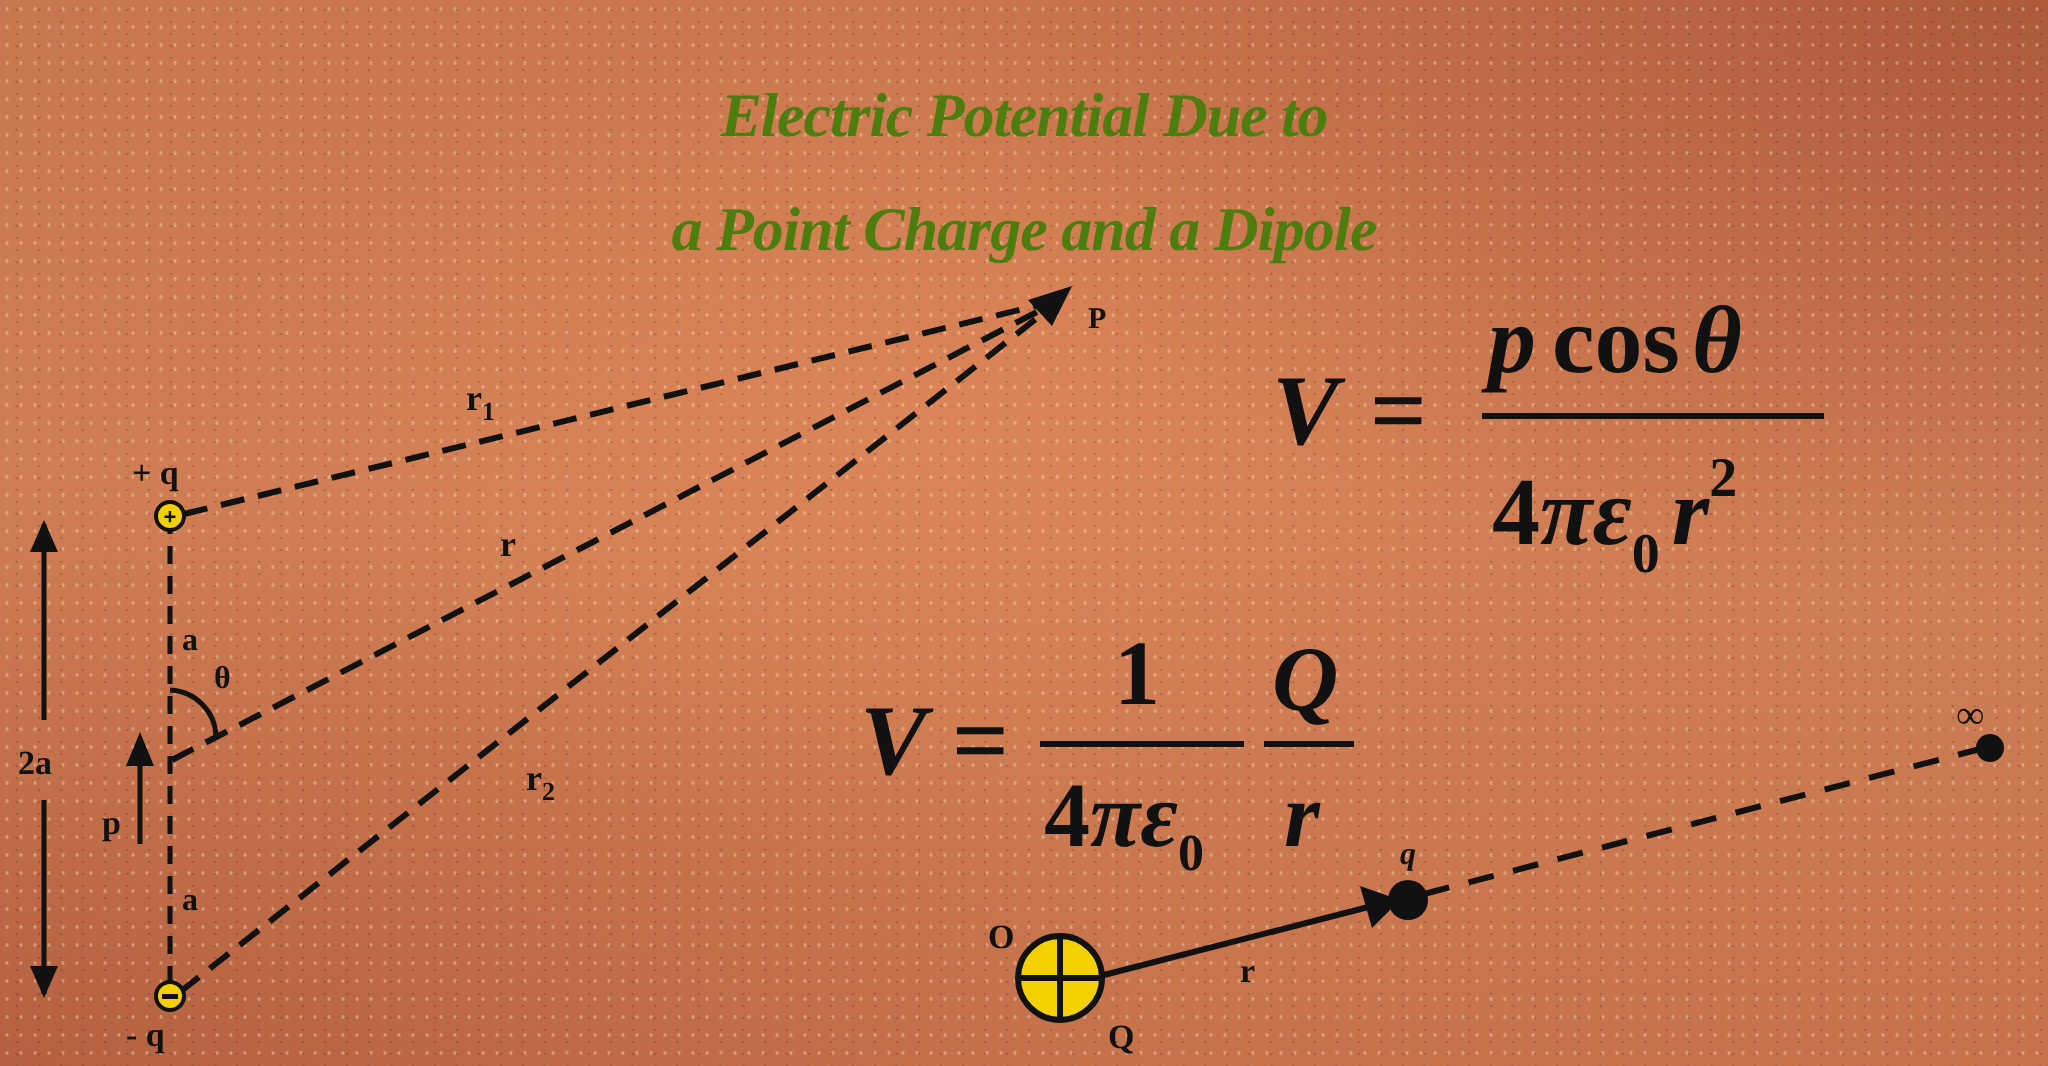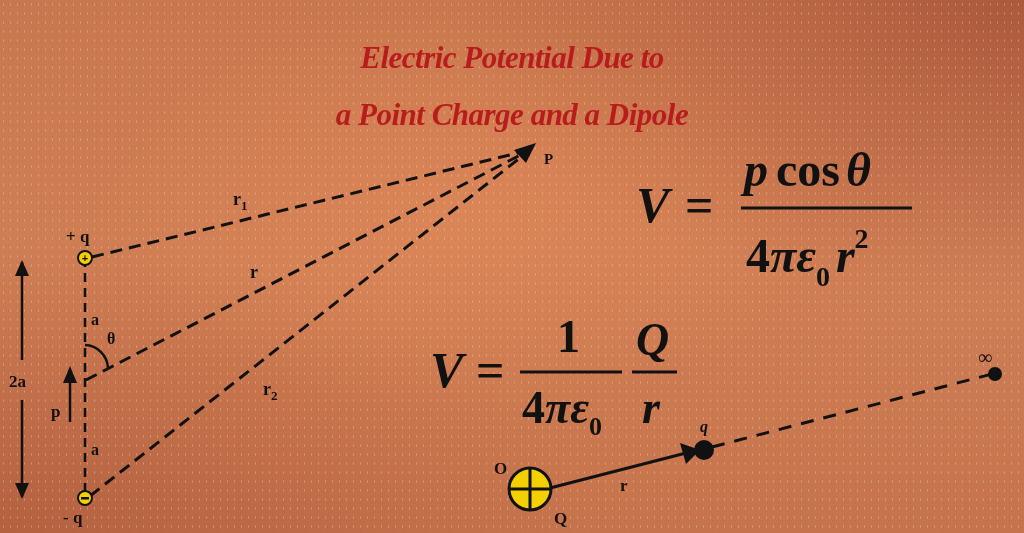--- a/index.html
+++ b/index.html
@@ -18,21 +18,21 @@
       background-image:
         radial-gradient(rgba(255,230,200,0.35) 0.6px, transparent 1px),
         radial-gradient(rgba(90,40,25,0.25) 0.6px, transparent 1px);
       background-size: 7px 9px, 11px 6px;
       background-position: 0 0, 3px 2px;
       pointer-events: none;
     }
     .title {
       position: absolute; left: 0; width: 1024px; text-align: center;
       font-family: "Liberation Serif", serif; font-style: italic; font-weight: bold;
-      font-size: 31px; letter-spacing: -0.5px; color: #b91c1c;
+      font-size: 31px; letter-spacing: -0.5px; color: #4d7c0f;
     }
     #title1 { top: 40px; }
     #title2 { top: 97px; }
     svg.diagram { position: absolute; left: 0; top: 0; }
     .lbl { font-family: "Liberation Serif", serif; font-weight: bold; fill: #111; }
     .eq  { font-family: "Liberation Serif", serif; font-weight: bold; fill: #111; }
     .eqi { font-family: "Liberation Serif", serif; font-weight: bold; font-style: italic; fill: #111; }
   </style>
 </head>
 <body>

